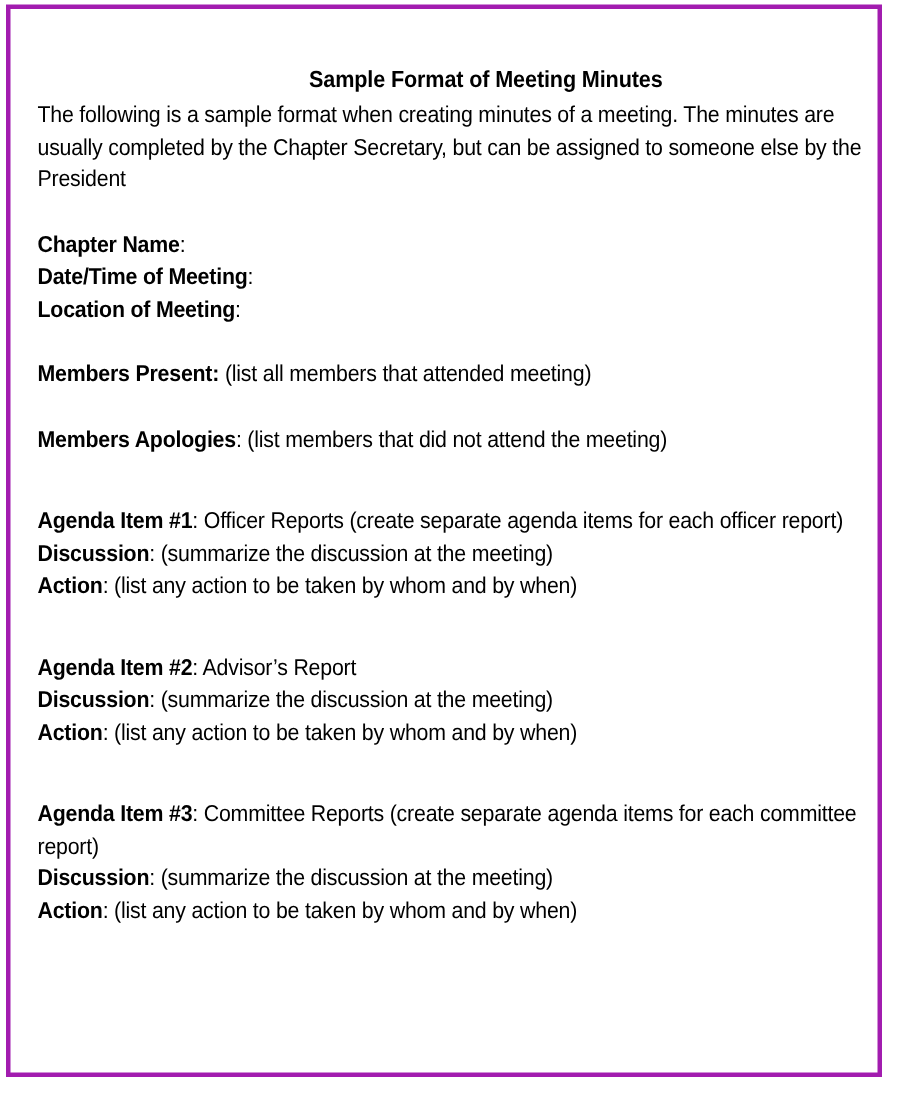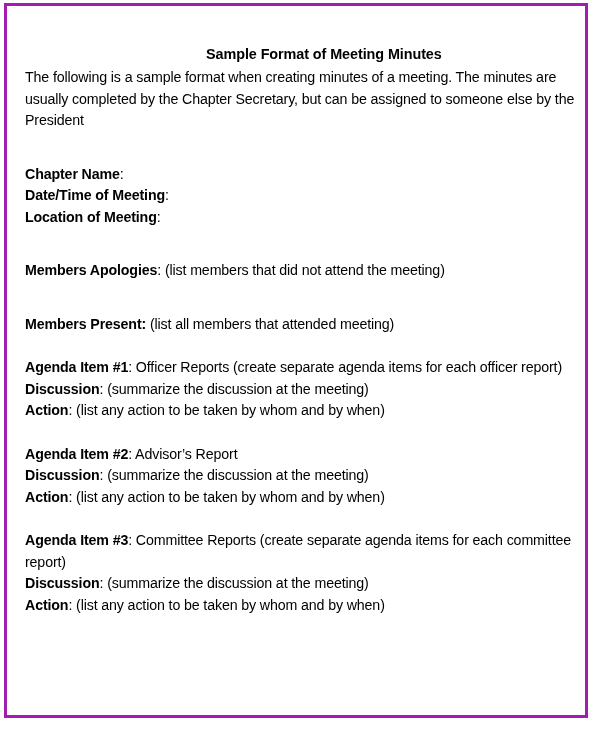--- a/index.html
+++ b/index.html
@@ -57,24 +57,24 @@
 
   .para {
     font-size: 15.3px;
     line-height: 21.5px;
     letter-spacing: -0.15px;
     margin: 0;
     text-align: left;
   }
 
   .block {
-    margin-top: 32px;
+    margin-top: 22px;
   }
   .block.wide {
-    margin-top: 22px;
+    margin-top: 33px;
   }
 
   .line {
     font-size: 15.3px;
     line-height: 21.5px;
     letter-spacing: -0.15px;
     white-space: nowrap;
   }
   .line.wrapline {
     white-space: normal;
@@ -104,27 +104,27 @@
       <div class="line">
         <b class="lbl">Date/Time of Meeting</b><span class="reg">:</span>
       </div>
       <div class="line">
         <b class="lbl">Location of Meeting</b><span class="reg">:</span>
       </div>
     </div>
 
     <div class="block">
       <div class="line wrapline">
-        <b class="lbl">Members Apologies</b><span class="reg">:</span><span class="reg"> (list members that did not attend the meeting)</span>
+        <b class="lbl">Members Present</b><b class="lbl">:</b><span class="reg"> (list all members that attended meeting)</span>
       </div>
     </div>
 
     <div class="block">
       <div class="line wrapline">
-        <b class="lbl">Members Present</b><b class="lbl">:</b><span class="reg"> (list all members that attended meeting)</span>
+        <b class="lbl">Members Apologies</b><span class="reg">:</span><span class="reg"> (list members that did not attend the meeting)</span>
       </div>
     </div>
 
 
 
     <div class="block wide">
       <div class="line wrapline">
         <b class="lbl">Agenda Item #1</b><span class="reg">:</span><span class="reg"> Officer Reports (create separate agenda items for each officer report)</span>
       </div>
       <div class="line wrapline">

